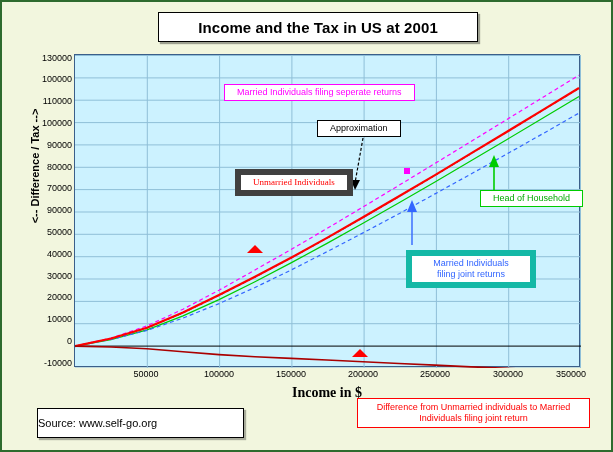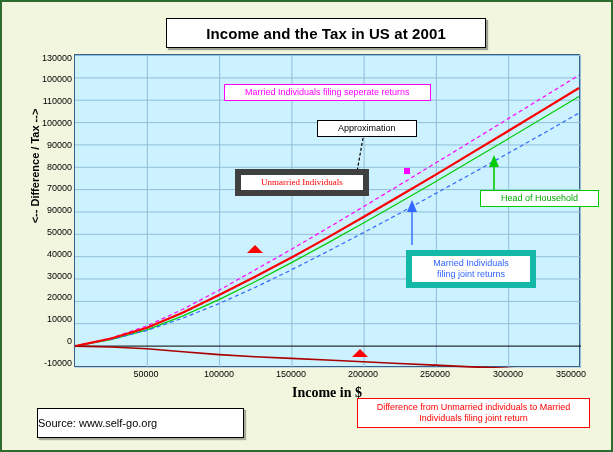--- a/index.html
+++ b/index.html
@@ -12,27 +12,26 @@
   #page{
     position:relative;
     width:613px;height:452px;
     box-sizing:border-box;
     border:2px solid #2e6b2e;
     background:#f2f6de;
   }
   
   #title-box{
     position:absolute;
-    left:164px;top:10px;
+    left:156px;top:10px;
     width:318px;height:28px;
     background:#ffffff;
     border:1px solid #000000;
     display:flex;align-items:center;justify-content:center;
     box-shadow:2px 2px 1px rgba(0,0,0,0.35);
-    margin-top:6px;
   }
   #title-text{
     font-size:15px;font-weight:bold;color:#000;
     letter-spacing:0.1px;
   }
   
   #plot-area{
     position:absolute;
     left:72px;top:52px;
     width:506px;height:313px;
@@ -74,21 +73,21 @@
     position:absolute;
     left:72px;top:383px;width:506px;
     text-align:center;
     font-size:14px;font-weight:bold;color:#000;font-family:Liberation Serif, serif;
   }
   
   .anno{
     position:absolute;
     background:#ffffff;
     font-size:9px;
-    padding:2px 20px;
+    padding:2px 12px;
     box-sizing:border-box;
     line-height:11px;
     white-space:nowrap;
   }
   #anno-married-sep{
     left:222px;top:82px;
     border:1px solid #ff00ff;color:#ff00ff;
   }
   #anno-approx{
     left:315px;top:118px;

